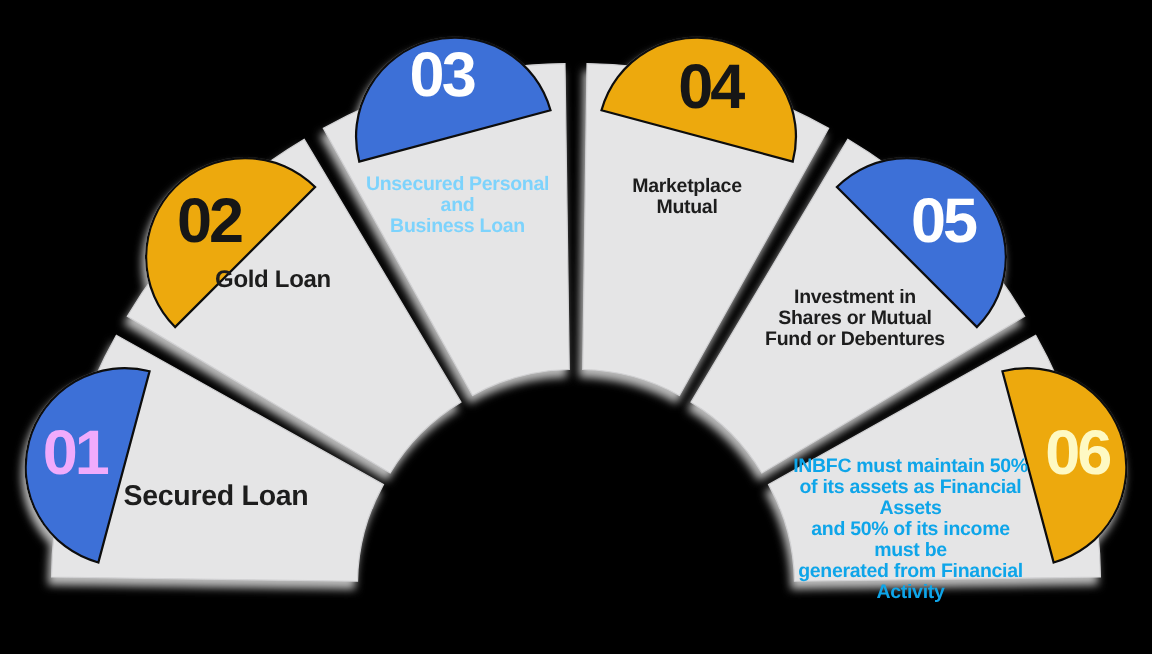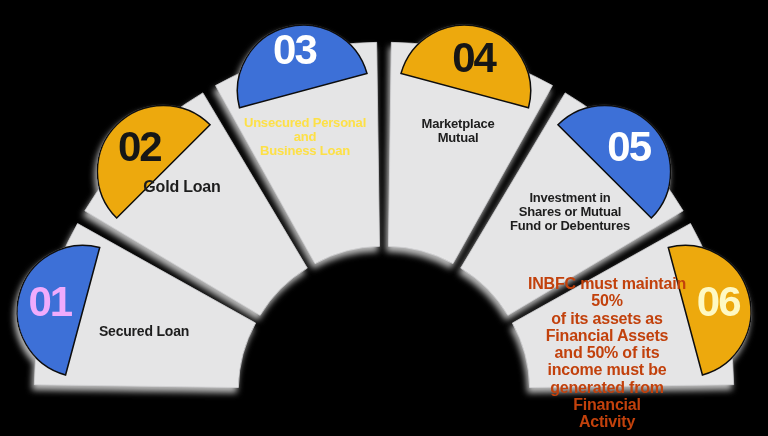--- a/index.html
+++ b/index.html
@@ -58,28 +58,28 @@
       </g>
     </svg>
 
   <div class="badge-num" id="num-0" style="left: 49.7897px; top: 302.449px; color: #f0abfc;">01</div>
   <div class="badge-num" id="num-1" style="left: 139.341px; top: 147.341px; color: rgb(22, 22, 22);">02</div>
   <div class="badge-num" id="num-2" style="left: 294.449px; top: 50px; color: rgb(255, 255, 255);">03</div>
   <div class="badge-num" id="num-3" style="left: 473.551px; top: 57.7897px; color: rgb(22, 22, 22);">04</div>
   <div class="badge-num" id="num-4" style="left: 628.659px; top: 147.341px; color: rgb(255, 255, 255);">05</div>
   <div class="badge-num" id="num-5" style="left: 718.21px; top: 302.449px; color: #fef9c3;">06</div>
 
-  <div class="seg-label" id="lab-0" style="left: 144px; top: 332px; font-size: 14px; color: rgb(29, 29, 29);">Secured Loan</div>
+  <div class="seg-label" id="lab-0" style="left: 144px; top: 332px; font-size: 19px; color: rgb(29, 29, 29);">Secured Loan</div>
   <div class="seg-label" id="lab-1" style="left: 182px; top: 187px; font-size: 16px; color: rgb(29, 29, 29);">Gold Loan</div>
-  <div class="seg-label" id="lab-2" style="left: 305px; top: 137px; font-size: 13px; color: #fde047;">Unsecured Personal
+  <div class="seg-label" id="lab-2" style="left: 305px; top: 137px; font-size: 13px; color: #7dd3fc;">Unsecured Personal
 and
 Business Loan</div>
   <div class="seg-label" id="lab-3" style="left: 458px; top: 131px; font-size: 13px; color: rgb(29, 29, 29);">Marketplace
 Mutual</div>
   <div class="seg-label" id="lab-4" style="left: 570px; top: 212px; font-size: 13px; color: rgb(29, 29, 29);">Investment in
 Shares or Mutual
 Fund or Debentures</div>
-  <div class="seg-label" id="lab-5" style="left: 607px; top: 353px; font-size: 16px; color: #c2410c;">INBFC must maintain 50%
+  <div class="seg-label" id="lab-5" style="left: 607px; top: 353px; font-size: 13px; color: #0ea5e9;">INBFC must maintain 50%
 of its assets as Financial Assets
 and 50% of its income must be
 generated from Financial
 Activity</div>
 </div>
 
 </body></html>

